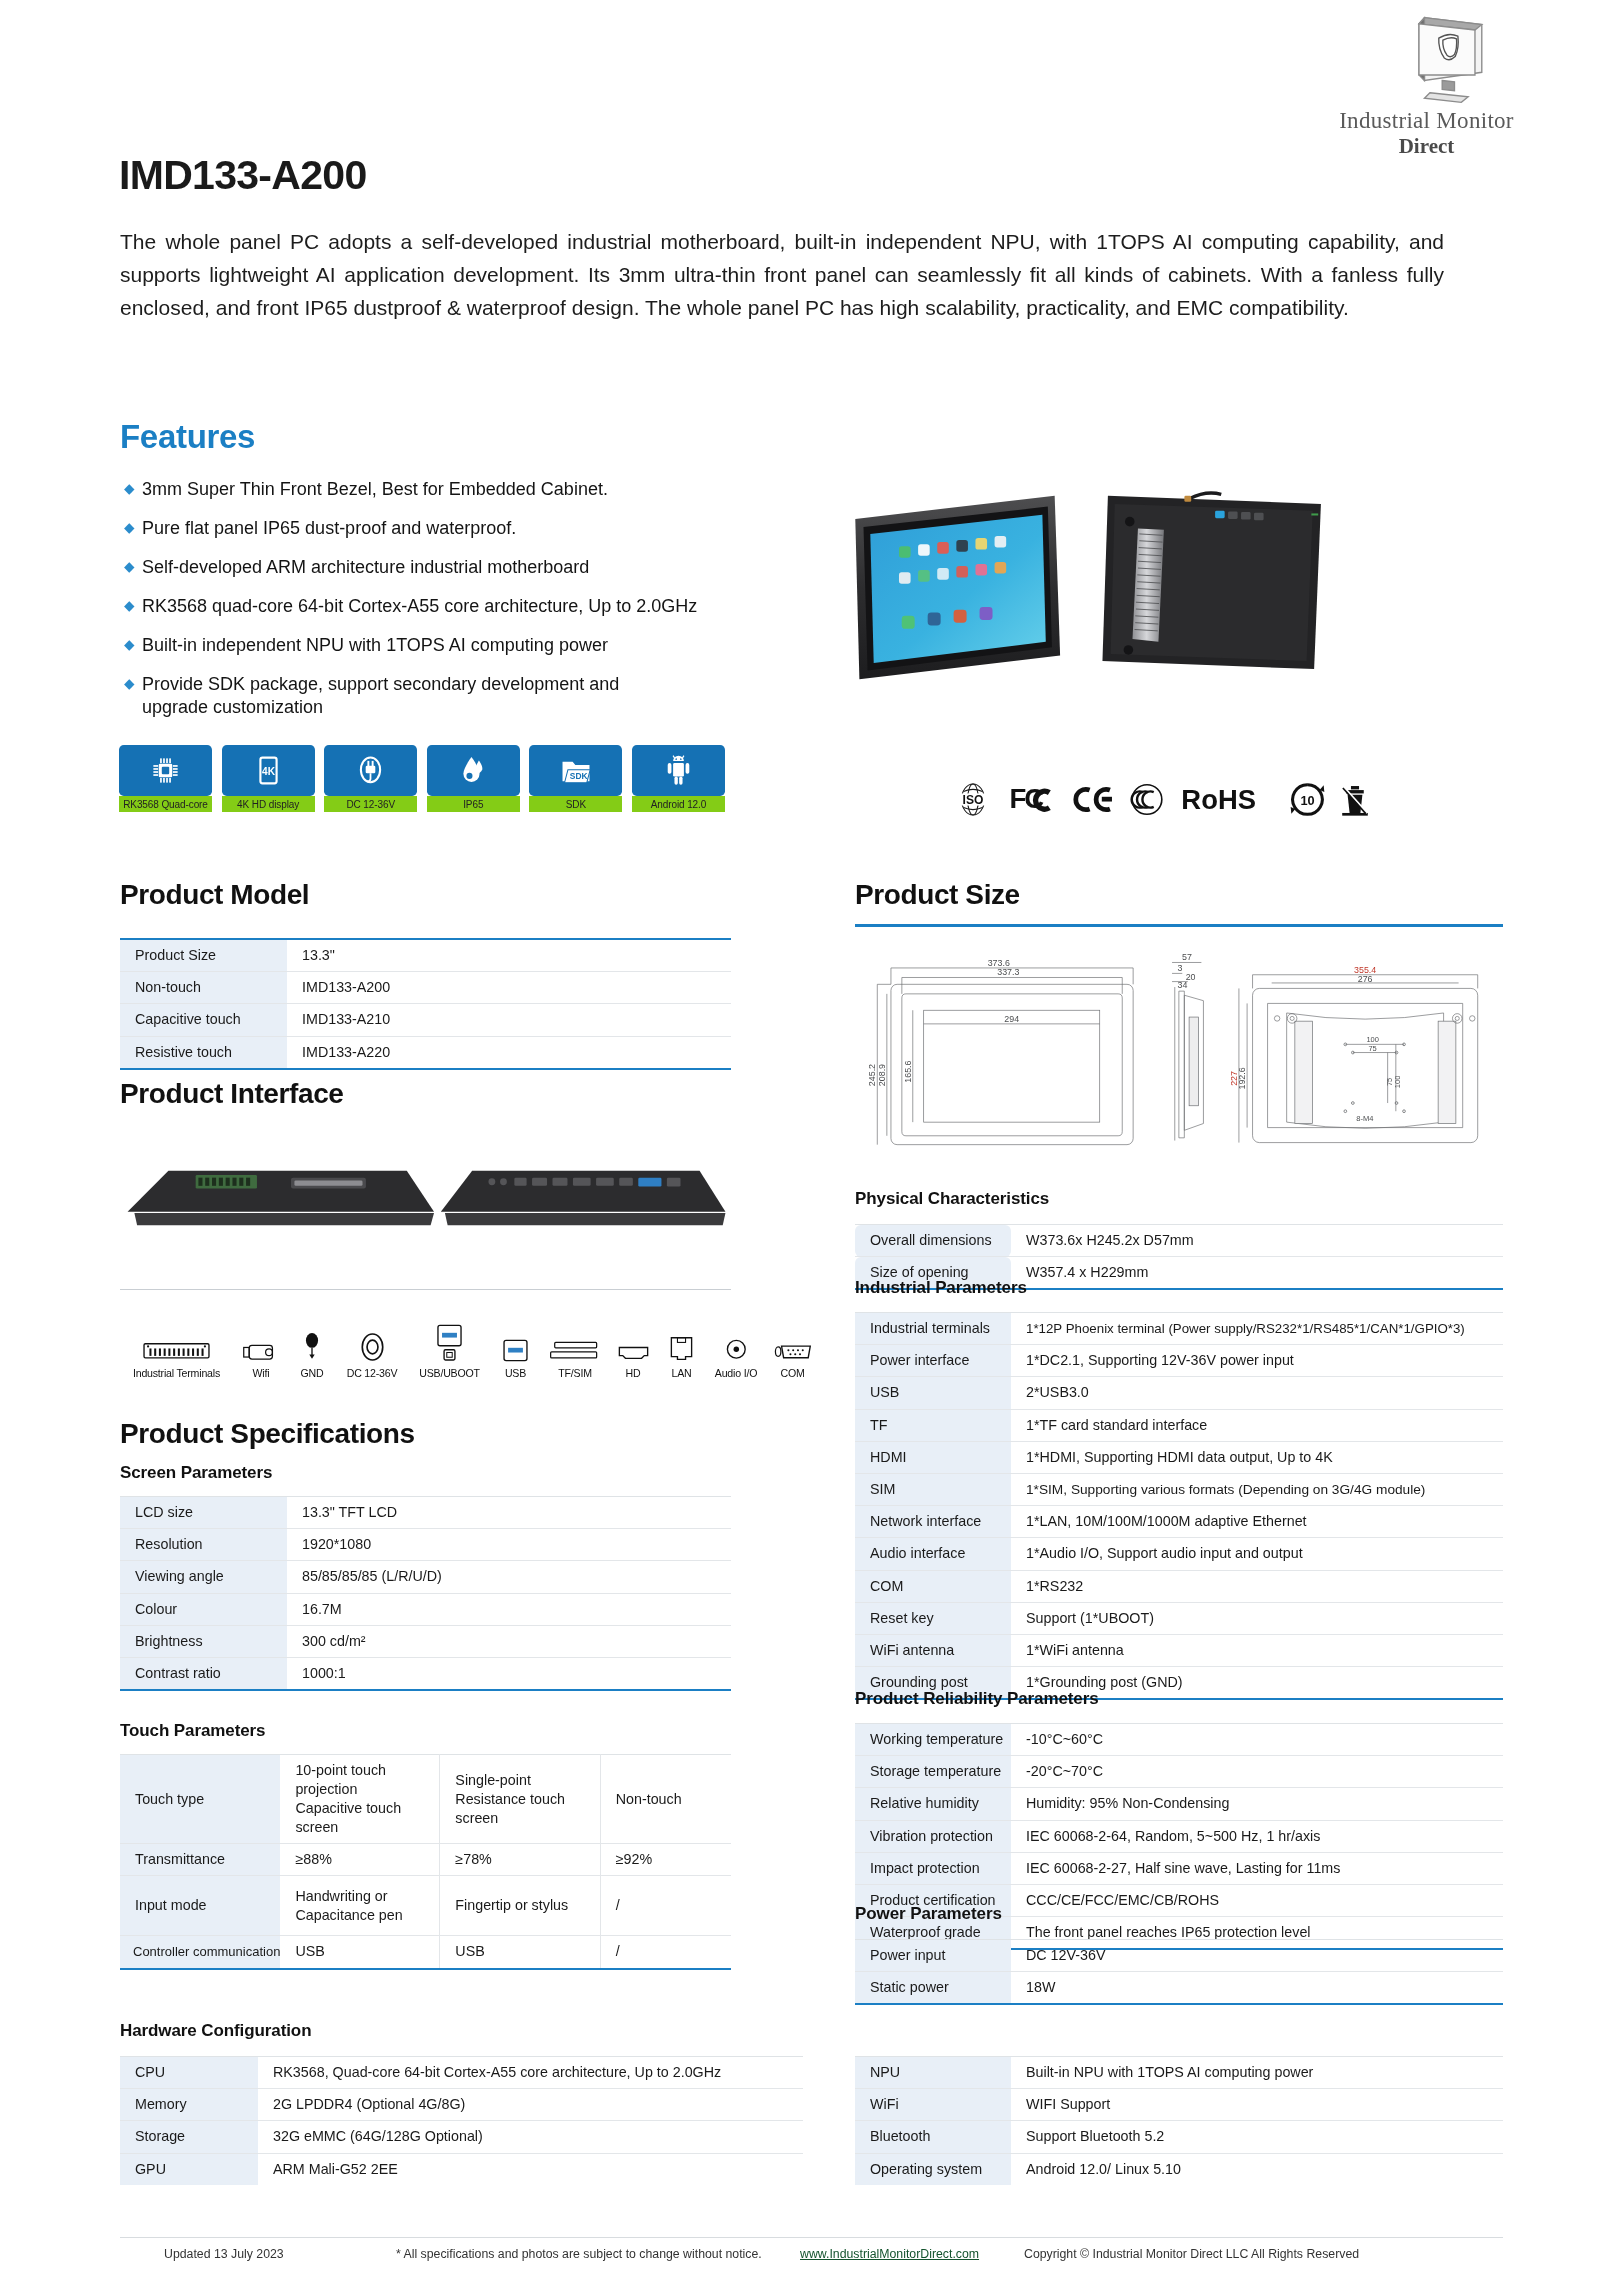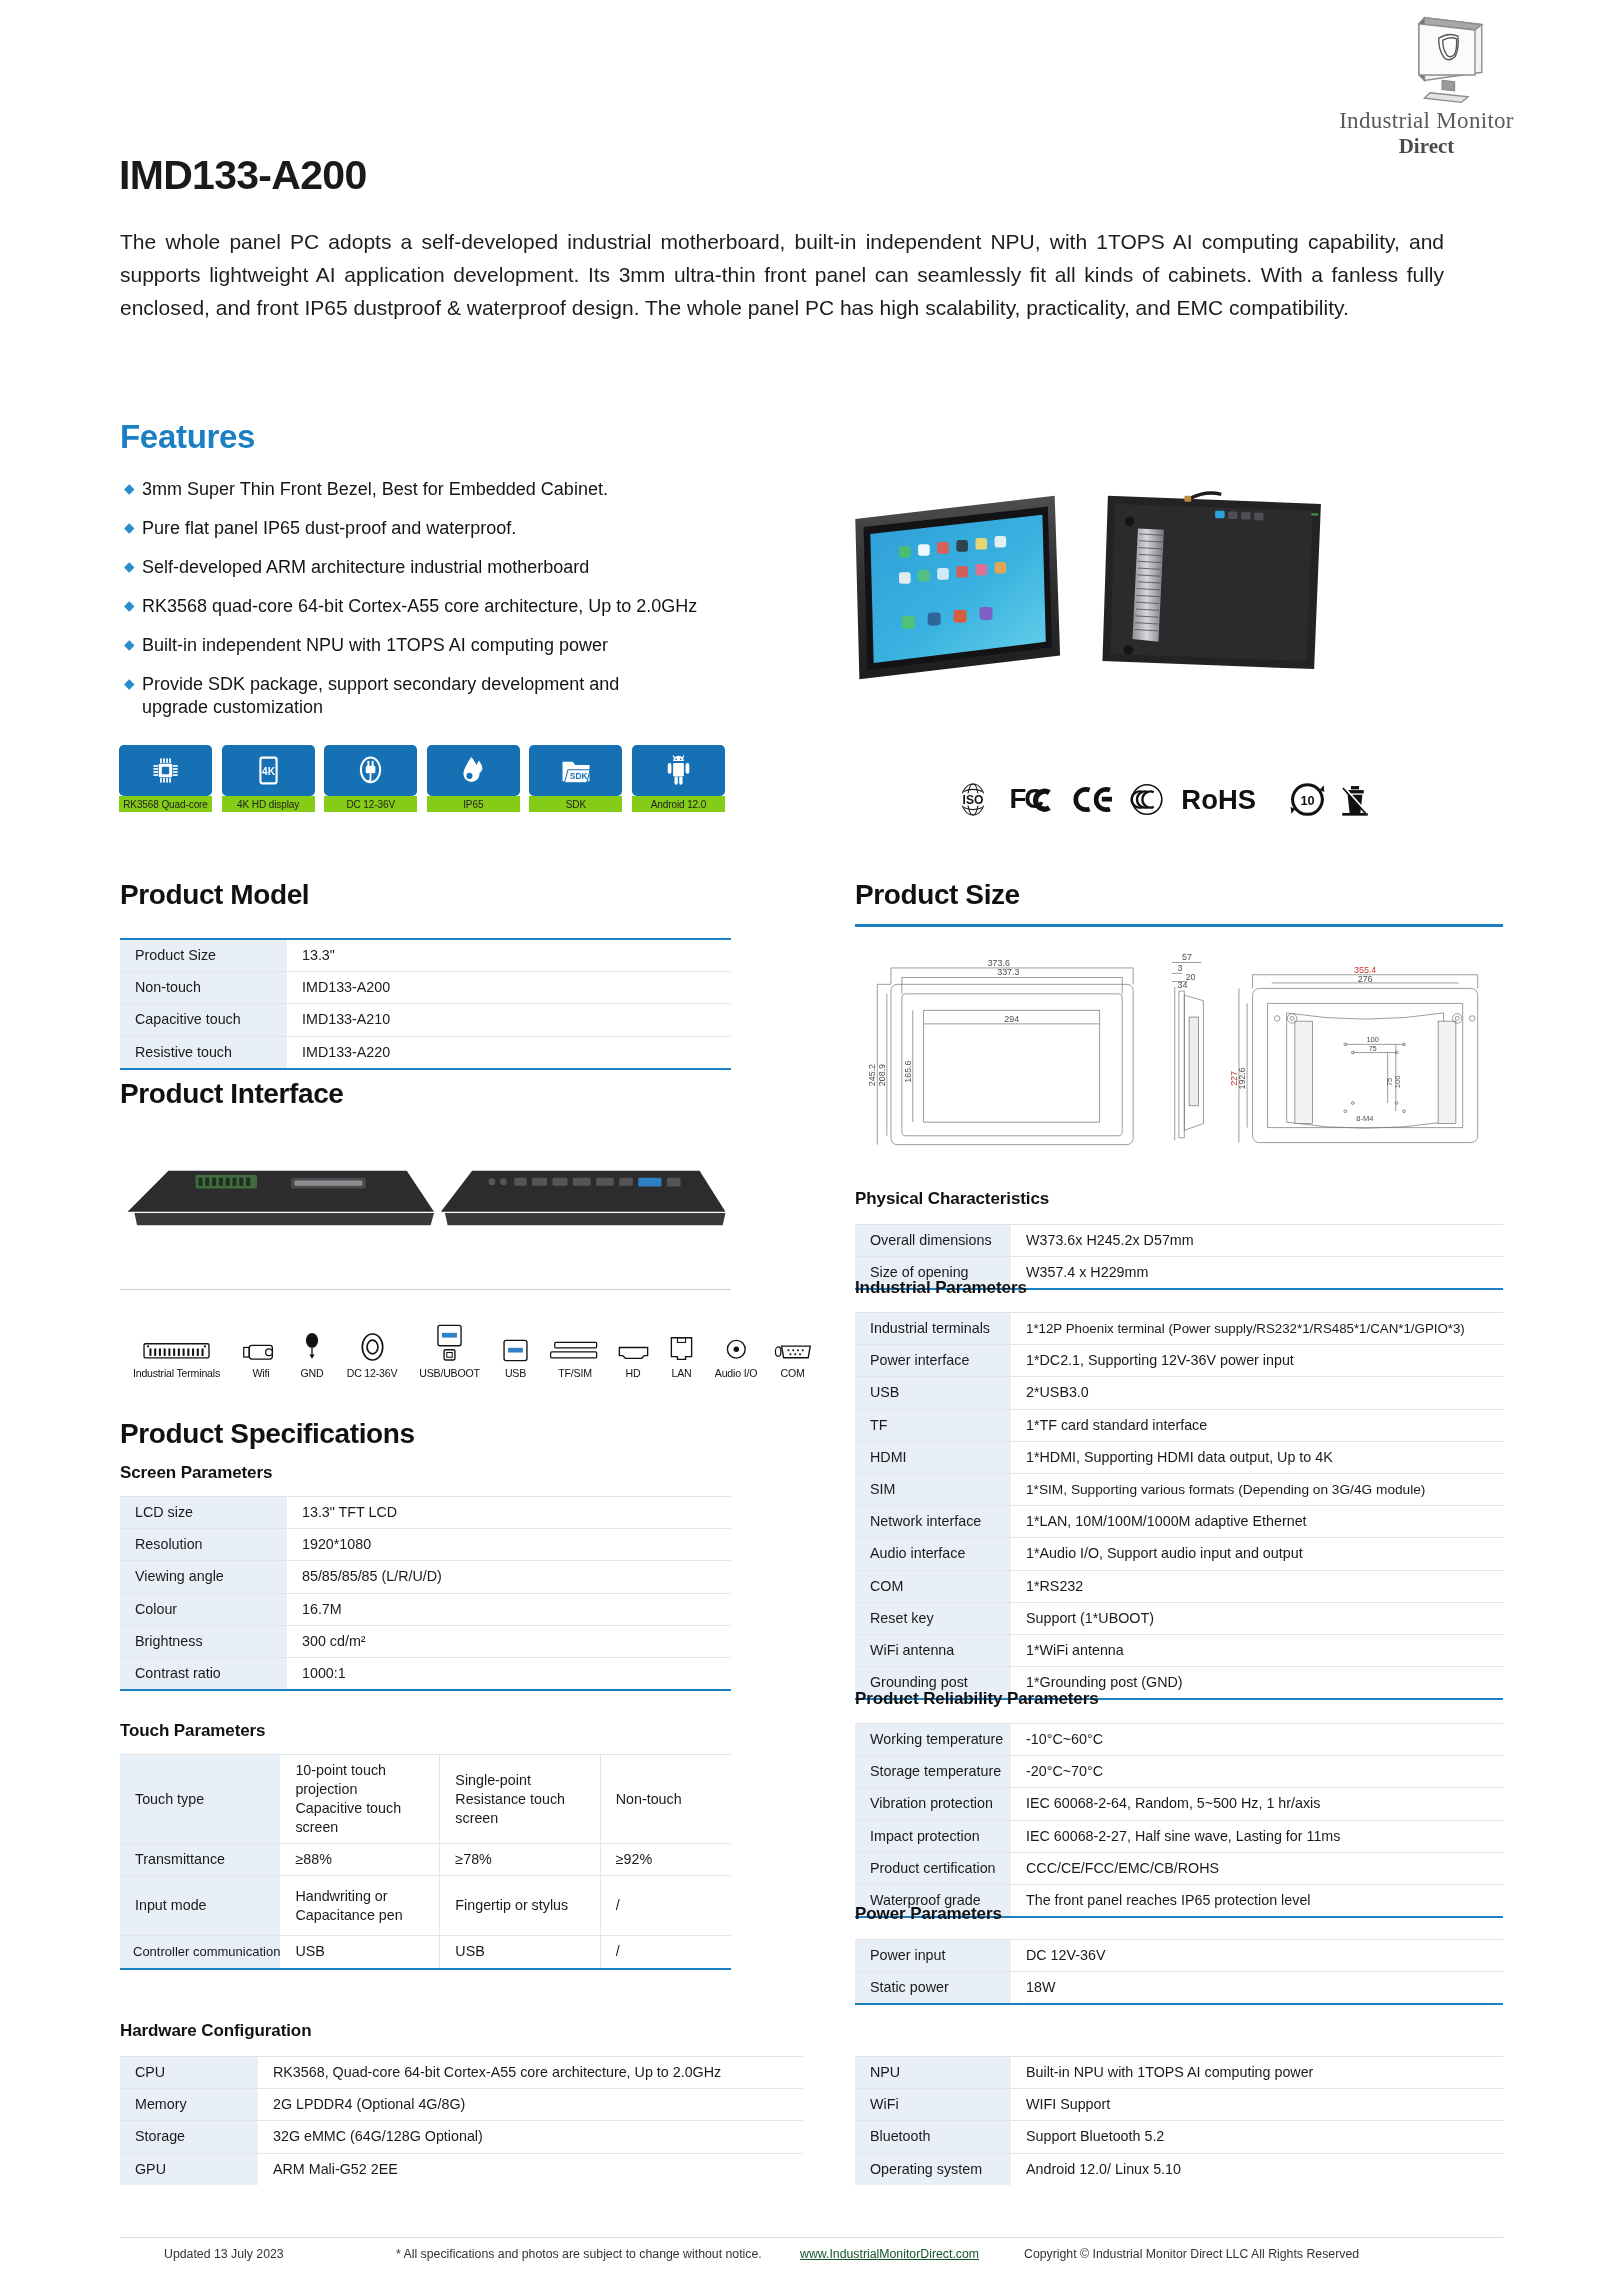--- a/index.html
+++ b/index.html
@@ -96,21 +96,21 @@
   
   #tbl-hwL { left:120px; top:2056px; width:683px; }
   #tbl-hwL td.k { width:138px; }
   
   #tbl-hwR { left:855px; top:2056px; width:648px; }
   #tbl-hwR td.k { width:156px; }
 
   
   .drawing { position:absolute; left:850px; top:942px; width:655px; height:232px; }
   #tbl-phys { left:855px; top:1224px; width:648px; }
-  #tbl-phys td.k { width:156px; }
+  #tbl-phys td.k { width:156px;border-radius:6px; }
   #tbl-ifcp { left:855px; top:1312px; width:648px; }
   #tbl-ifcp td.k { width:156px; }
   #tbl-rel  { left:855px; top:1723px; width:648px; }
   #tbl-rel td.k { width:156px; }
   #tbl-pwr  { left:855px; top:1939px; width:648px; }
   #tbl-pwr td.k { width:156px; }
 
   
   .footer { position:absolute; left:0; top:2247px; width:1622px; font-size:12.3px; color:#333; }
   .f-rule { position:absolute; left:120px; top:2237px; width:1383px; height:0.7px; background:#d8dcdf; }
@@ -871,20 +871,24 @@
     <tbody>
         <tr>
           <td class="k">Working temperature</td>
           <td>-10°C~60°C</td>
         </tr>
     <tr>
           <td class="k">Storage temperature</td>
           <td>-20°C~70°C</td>
         </tr>
     <tr>
+          <td class="k">Relative humidity</td>
+          <td>Humidity: 95% Non-Condensing</td>
+        </tr>
+    <tr>
           <td class="k">Vibration protection</td>
           <td>IEC 60068-2-64, Random, 5~500 Hz, 1 hr/axis</td>
         </tr>
     <tr>
           <td class="k">Impact protection</td>
           <td>IEC 60068-2-27, Half sine wave, Lasting for 11ms</td>
         </tr>
     <tr>
           <td class="k">Product certification</td>
           <td>CCC/CE/FCC/EMC/CB/ROHS</td>

